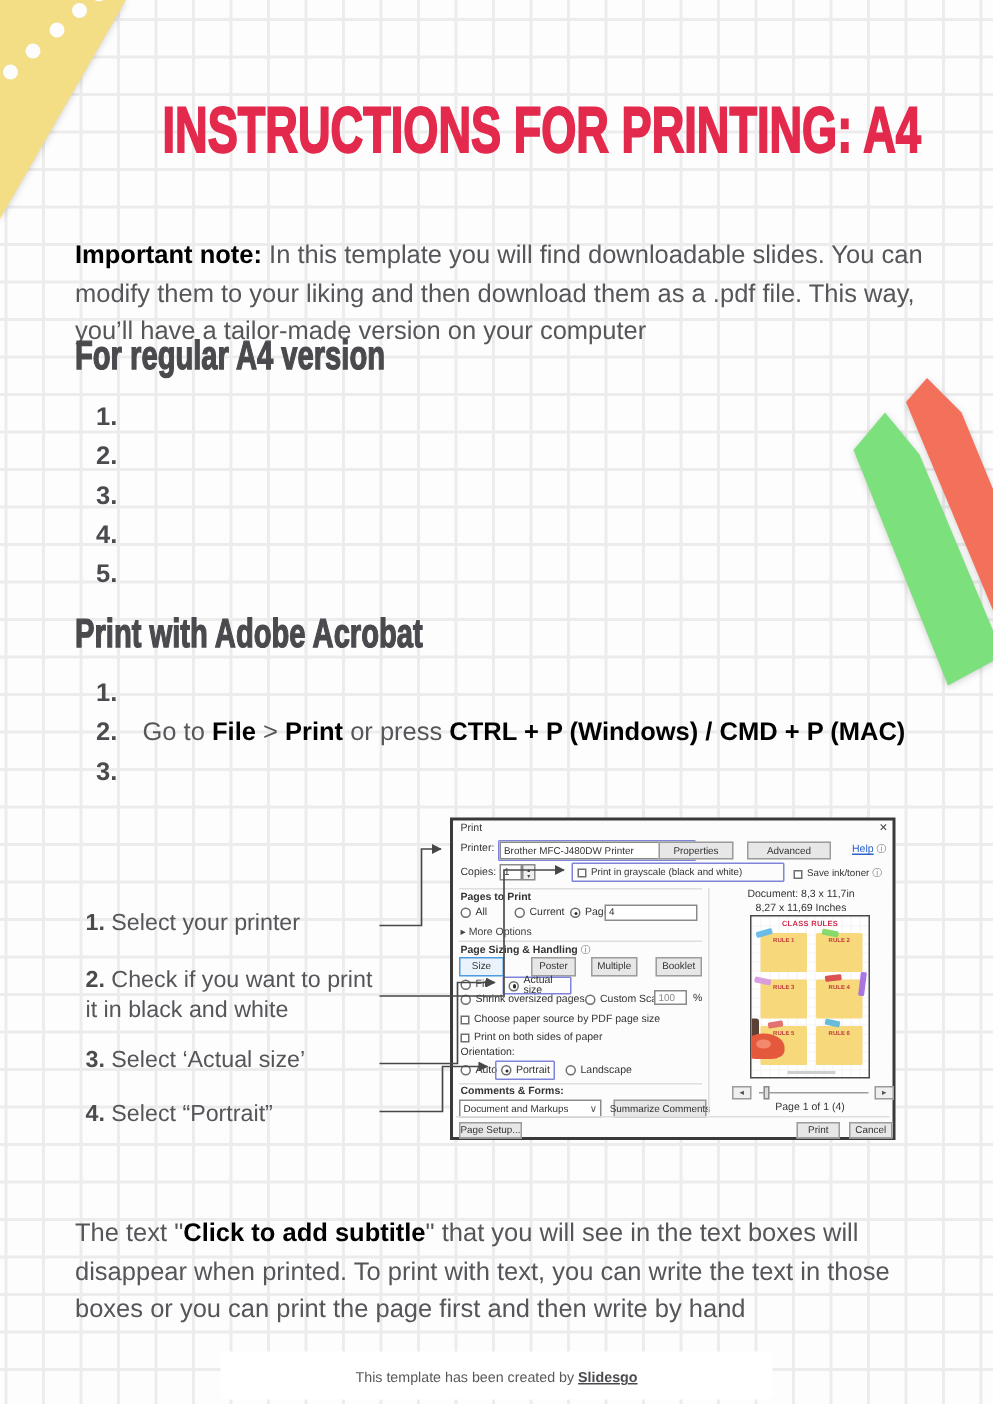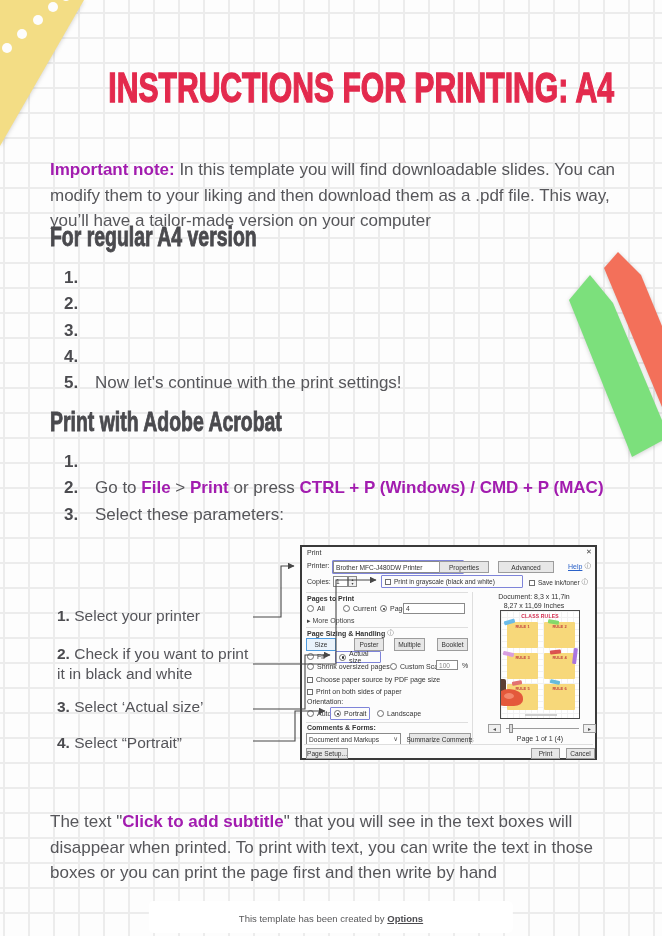--- a/index.html
+++ b/index.html
@@ -5,21 +5,21 @@
   html,body{margin:0;padding:0;}
   body{
     width:662px;height:936px;position:relative;overflow:hidden;
     background-color:#fdfdfd;
     background-image:
       linear-gradient(#ececec 2px,transparent 2px),
       linear-gradient(90deg,#ececec 2px,transparent 2px);
     background-size:25px 25px;background-position:3px 12px;
     font-family:"Liberation Sans",sans-serif;color:#56565a;
   }
-  .b{font-weight:bold;color:#a21caf;}
+  .b{font-weight:bold;color:#000000;}
   
   #decor{position:absolute;left:0;top:0;width:662px;height:936px;pointer-events:none;}
   .soft{filter:drop-shadow(0 1px 2px rgba(0,0,0,.18));}
   
   #title-wrap{position:absolute;top:63px;left:0;width:662px;text-align:center;white-space:nowrap;}
   #title{display:inline-block;font-weight:bold;font-size:43px;color:#e32a4d;
     transform:scaleX(.70);-webkit-text-stroke:1.4px #e32a4d;letter-spacing:0;}
   .h2{position:absolute;left:50px;font-weight:bold;font-size:27px;color:#4a4a4e;
     transform:scaleX(.72);transform-origin:left center;white-space:nowrap;-webkit-text-stroke:.9px #4a4a4e;}
   #h2-a4{top:222px;}
@@ -131,36 +131,34 @@
       <span class="num">2.</span>
     </div>
     <div class="li">
       <span class="num">3.</span>
     </div>
     <div class="li">
       <span class="num">4.</span>
     </div>
     <div class="li">
       <span class="num">5.</span>
-      <span class="txt"><span>Now let's continue with the print settings!</span></span>
     </div>
   </div>
 
 <div class="h2" id="h2-acrobat">Print with Adobe Acrobat</div>
 <div class="olist" id="list-acrobat">
     <div class="li">
       <span class="num">1.</span>
     </div>
     <div class="li">
       <span class="num">2.</span>
       <span class="txt"><span>Go to </span><span class="b">File</span><span> &gt; </span><span class="b">Print</span><span> or press </span><span class="b">CTRL + P (Windows) / CMD + P (MAC)</span></span>
     </div>
     <div class="li">
       <span class="num">3.</span>
-      <span class="txt"><span>Select these parameters:</span></span>
     </div>
   </div>
 
 <div id="callouts">
     <div class="callout c1"><span class="b">1.</span><span> Select your printer</span></div>
     <div class="callout c2"><span class="b">2.</span><span> Check if you want to print it in black and white</span></div>
     <div class="callout c3"><span class="b">3.</span><span> Select ‘Actual size’</span></div>
     <div class="callout c4"><span class="b">4.</span><span> Select “Portrait”</span></div>
   </div>
 
@@ -337,14 +335,14 @@
     <polyline points="253,617 281,617 281,566 294,566" marker-end="url(#arw)"></polyline>
     <polyline points="253,664 336,664 336,580 376,580" marker-end="url(#arw)"></polyline>
     <polyline points="253,709 305,709 305,655 330,655" marker-end="url(#arw)"></polyline>
     <polyline points="253,741 295,741 295,711 325,711" marker-end="url(#arw)"></polyline>
   </g>
 </svg>
 
 <p class="para" id="outro"><span>The text "</span><span class="b">Click to add subtitle</span><span>" that you will see in the text boxes will disappear when printed. To print with text, you can write the text in those boxes or you can print the page first and then write by hand</span></p>
 
 <div id="footer-pill">
-  <span id="footer-text"><span>This template has been created by </span><a class="brand" href="#">Options</a></span>
+  <span id="footer-text"><span>This template has been created by </span><a class="brand" href="#">Slidesgo</a></span>
 </div>
 
 </body></html>

